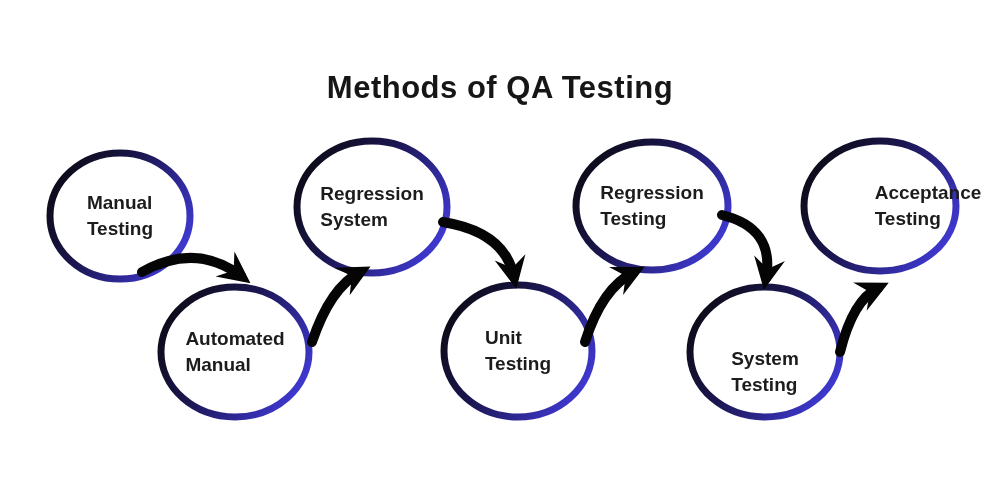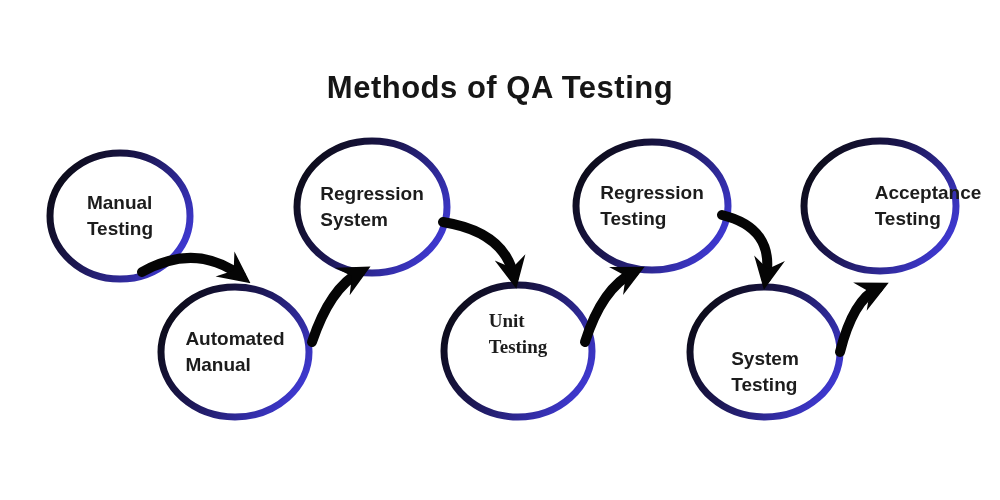--- a/index.html
+++ b/index.html
@@ -80,21 +80,21 @@
     <path d="M722,215 Q775,228 766,278" fill="none" stroke="#050505" stroke-width="10" stroke-linecap="round" marker-end="url(#arrowHead)"></path>
     <path d="M840,352 Q853,300 878,288" fill="none" stroke="#050505" stroke-width="10" stroke-linecap="round" marker-end="url(#arrowHead)"></path>
   </svg>
 
   <div class="node-label" style="left:120px; top:216px;">Manual
 Testing</div>
   <div class="node-label" style="left:235px; top:352px;">Automated
 Manual</div>
   <div class="node-label" style="left:372px; top:207px;">Regression
 System</div>
-  <div class="node-label" style="left:518px; top:334px;font-family:Liberation Serif, serif;">Unit
+  <div class="node-label" style="left:518px; top:351px;">Unit
 Testing</div>
   <div class="node-label" style="left:652px; top:206px;">Regression
 Testing</div>
   <div class="node-label" style="left:765px; top:372px;">System
 Testing</div>
   <div class="node-label" style="left:928px; top:206px;">Acceptance
 Testing</div>
 
 </div>
 

